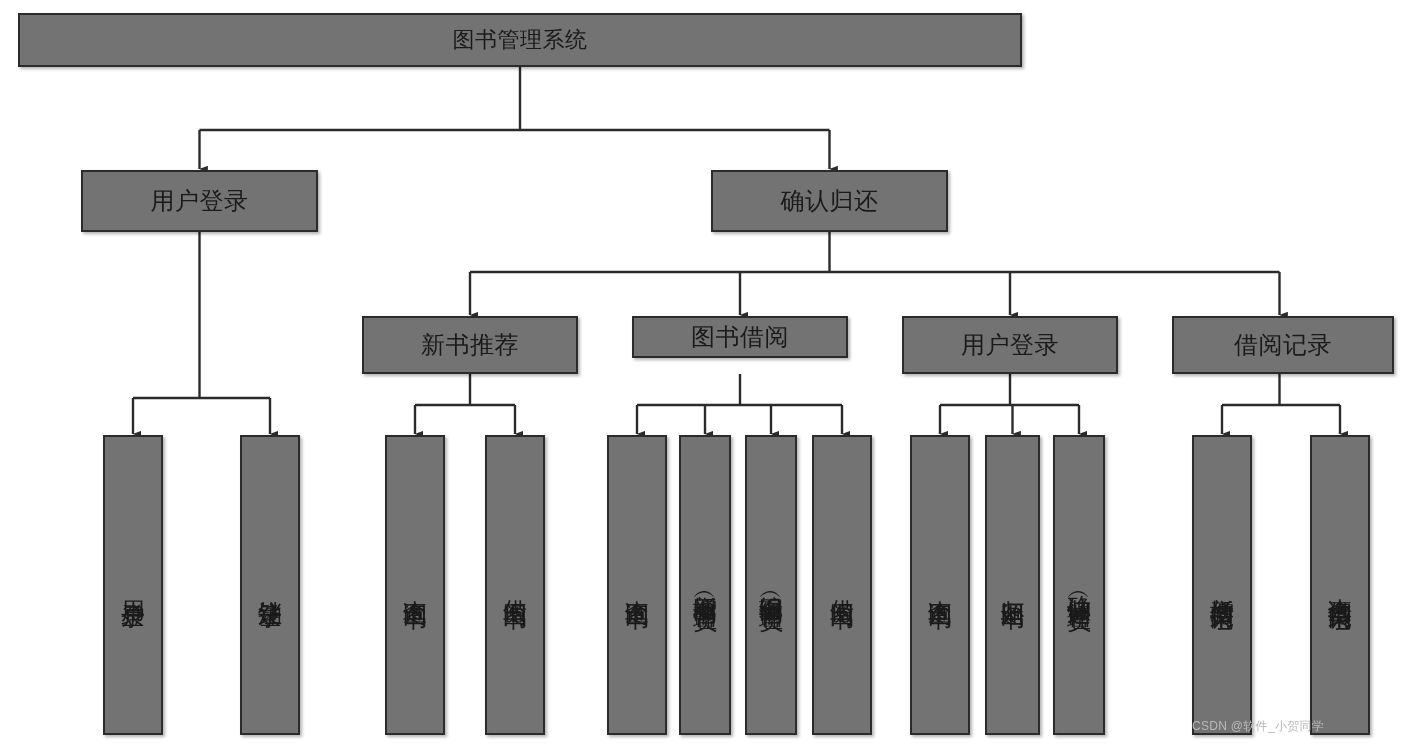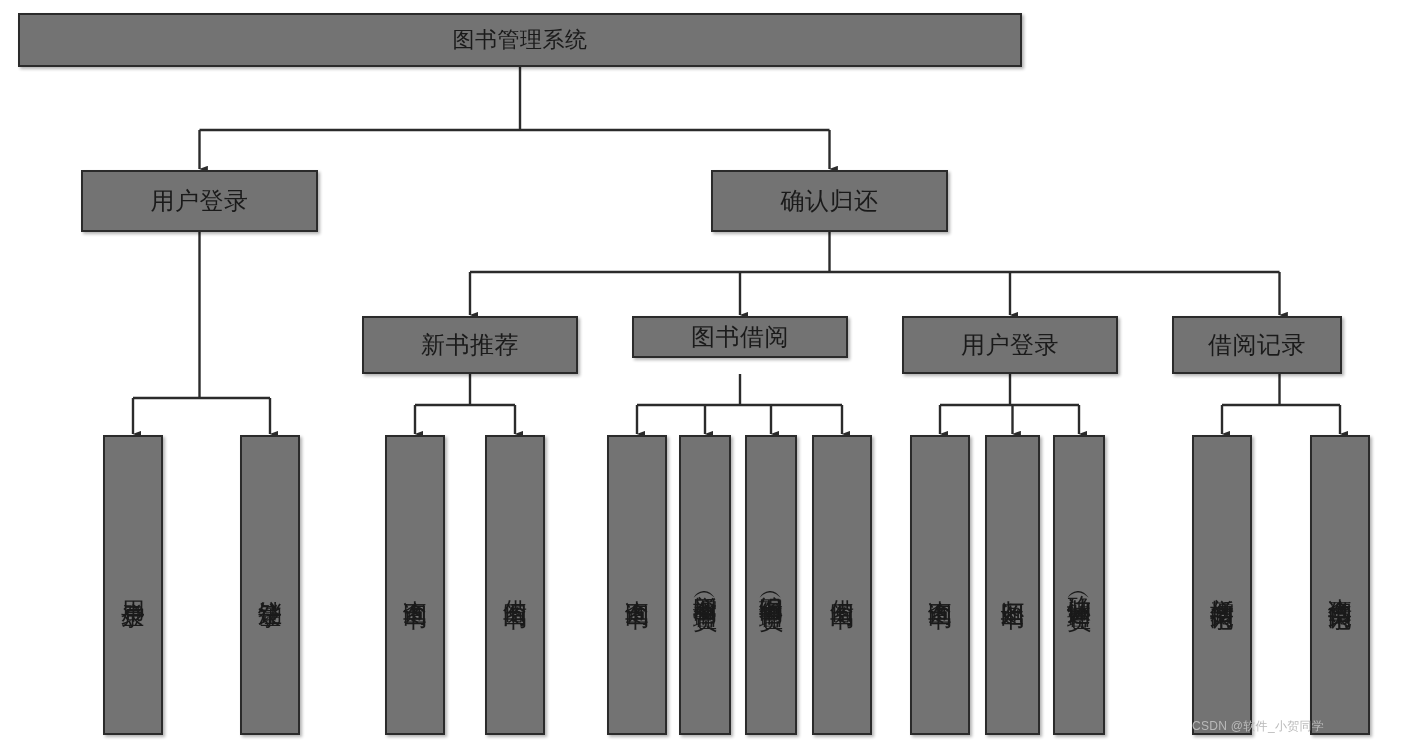--- a/index.html
+++ b/index.html
@@ -117,21 +117,21 @@
       </div>
       <div class="node" style="left: 362px; top: 316px; width: 216px; height: 58px;">
         <span class="label">新书推荐</span>
       </div>
       <div class="node" style="left: 632px; top: 316px; width: 216px; height: 42px;">
         <span class="label">图书借阅</span>
       </div>
       <div class="node" style="left: 902px; top: 316px; width: 216px; height: 58px;">
         <span class="label">用户登录</span>
       </div>
-      <div class="node" style="left: 1172px; top: 316px; width: 170px; height: 58px;">
+      <div class="node" style="left: 1172px; top: 316px; width: 222px; height: 58px;">
         <span class="label">借阅记录</span>
       </div>
       <div class="node vertical" style="left: 103px; top: 435px; width: 60px; height: 300px;">
         <span class="label">用户登录</span>
       </div>
       <div class="node vertical" style="left: 240px; top: 435px; width: 60px; height: 300px;">
         <span class="label">注销登录</span>
       </div>
       <div class="node vertical" style="left: 385px; top: 435px; width: 60px; height: 300px;">
         <span class="label">查询图书</span>

